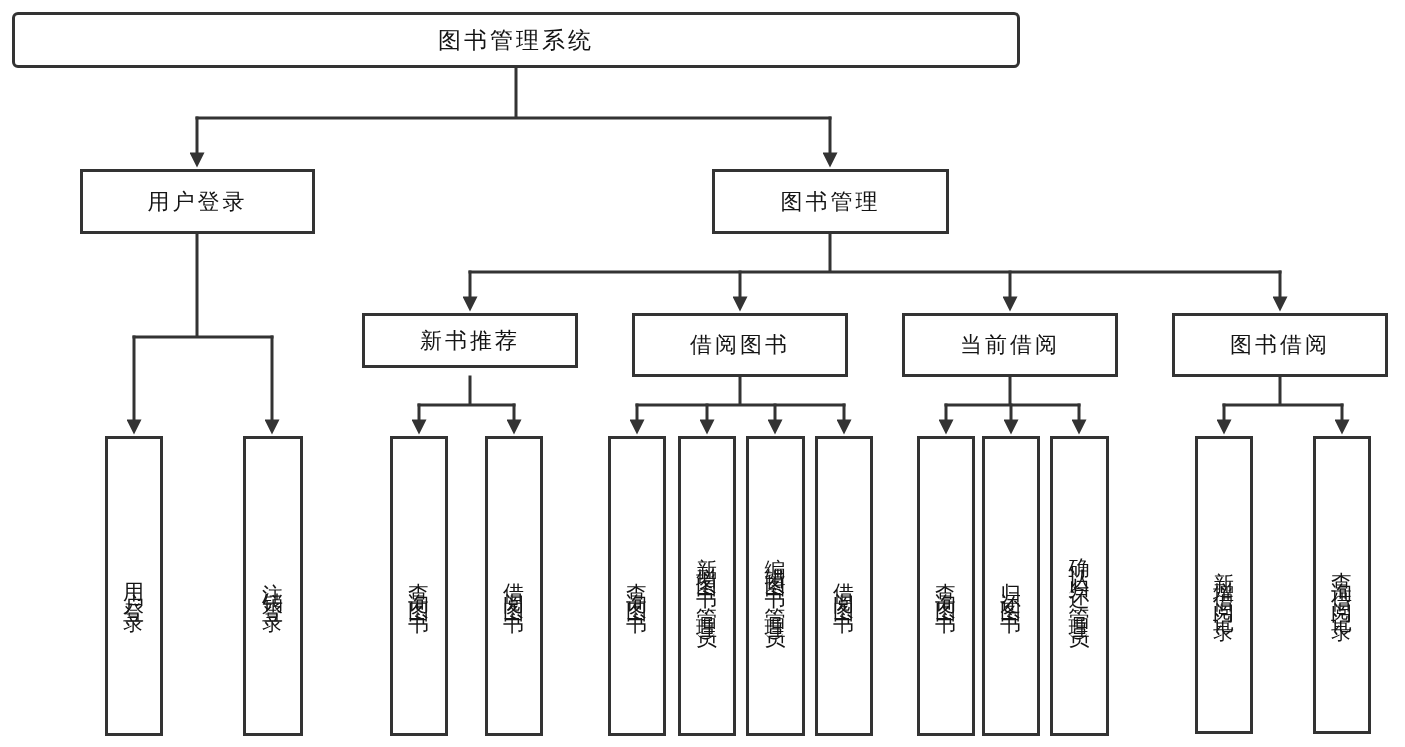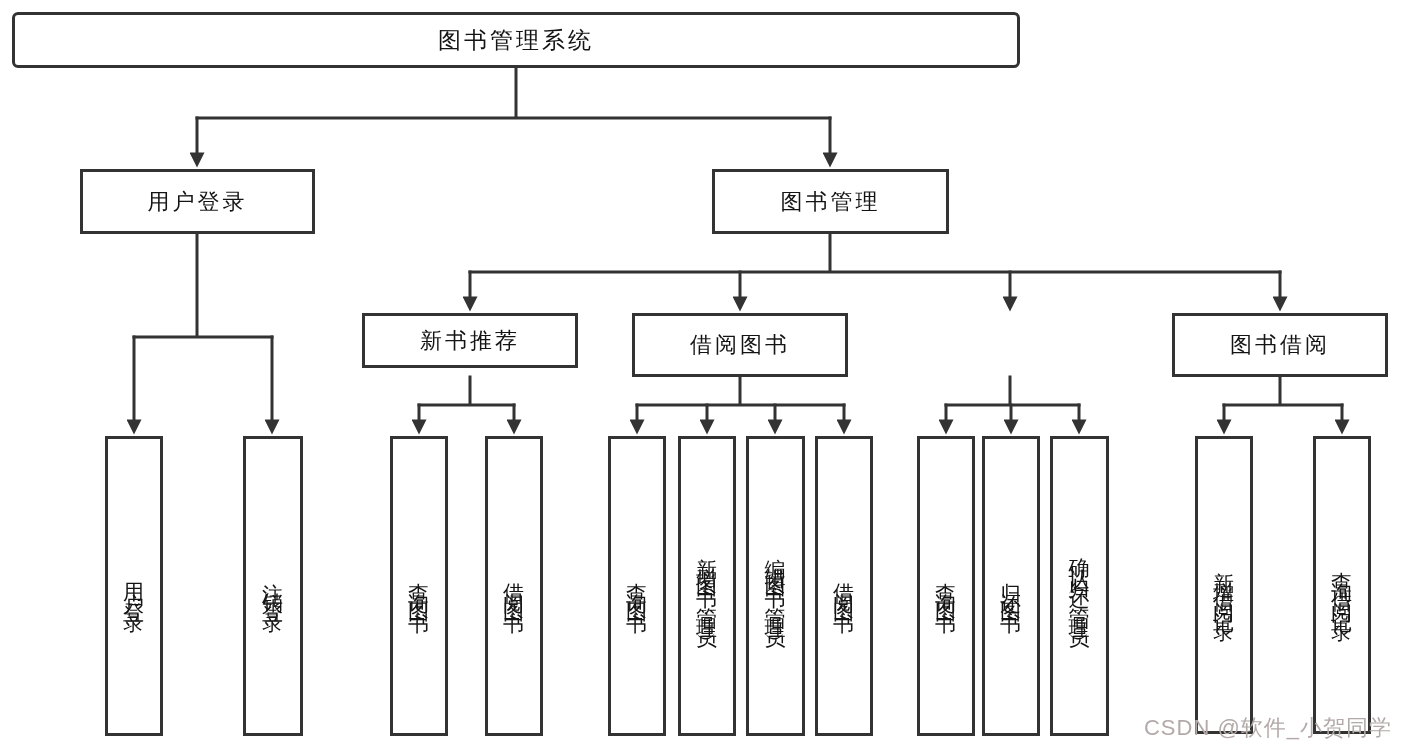--- a/index.html
+++ b/index.html
@@ -87,20 +87,23 @@
   <div class="node" style="left:712px; top:169px; width:237px; height:65px;">
     <span class="hlabel">图书管理</span>
   </div>
 
   <div class="node" style="left:362px; top:313px; width:216px; height:55px;">
     <span class="hlabel">新书推荐</span>
   </div>
   <div class="node" style="left:632px; top:313px; width:216px; height:64px;">
     <span class="hlabel">借阅图书</span>
   </div>
+  <div class="node" style="left:902px; top:313px; width:216px; height:64px;">
+    <span class="hlabel">当前借阅</span>
+  </div>
   <div class="node" style="left:1172px; top:313px; width:216px; height:64px;">
     <span class="hlabel">图书借阅</span>
   </div>
 
   <div class="node" style="left:105px; top:436px; width:58px; height:300px;">
     <span class="vtext">用户登录</span>
   </div>
   <div class="node" style="left:243px; top:436px; width:60px; height:300px;">
     <span class="vtext">注销登录</span>
   </div>
@@ -135,15 +138,14 @@
     <span class="vtext">确认归还（管理员）</span>
   </div>
 
   <div class="node" style="left:1195px; top:436px; width:58px; height:298px;">
     <span class="vtext">新增借阅记录</span>
   </div>
   <div class="node" style="left:1313px; top:436px; width:58px; height:298px;">
     <span class="vtext">查询借阅记录</span>
   </div>
 
-  <div class="watermark">CSDN @软件_小贺同学</div>
 
 </div>
 
 </body></html>

